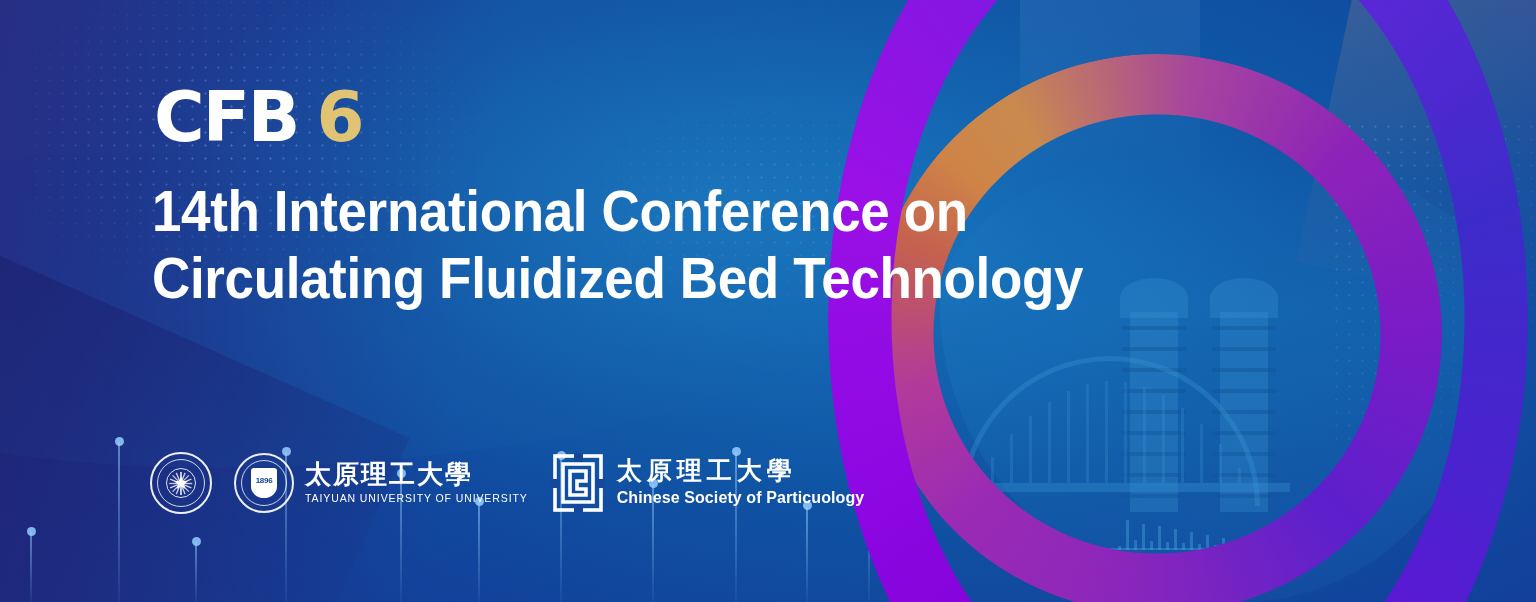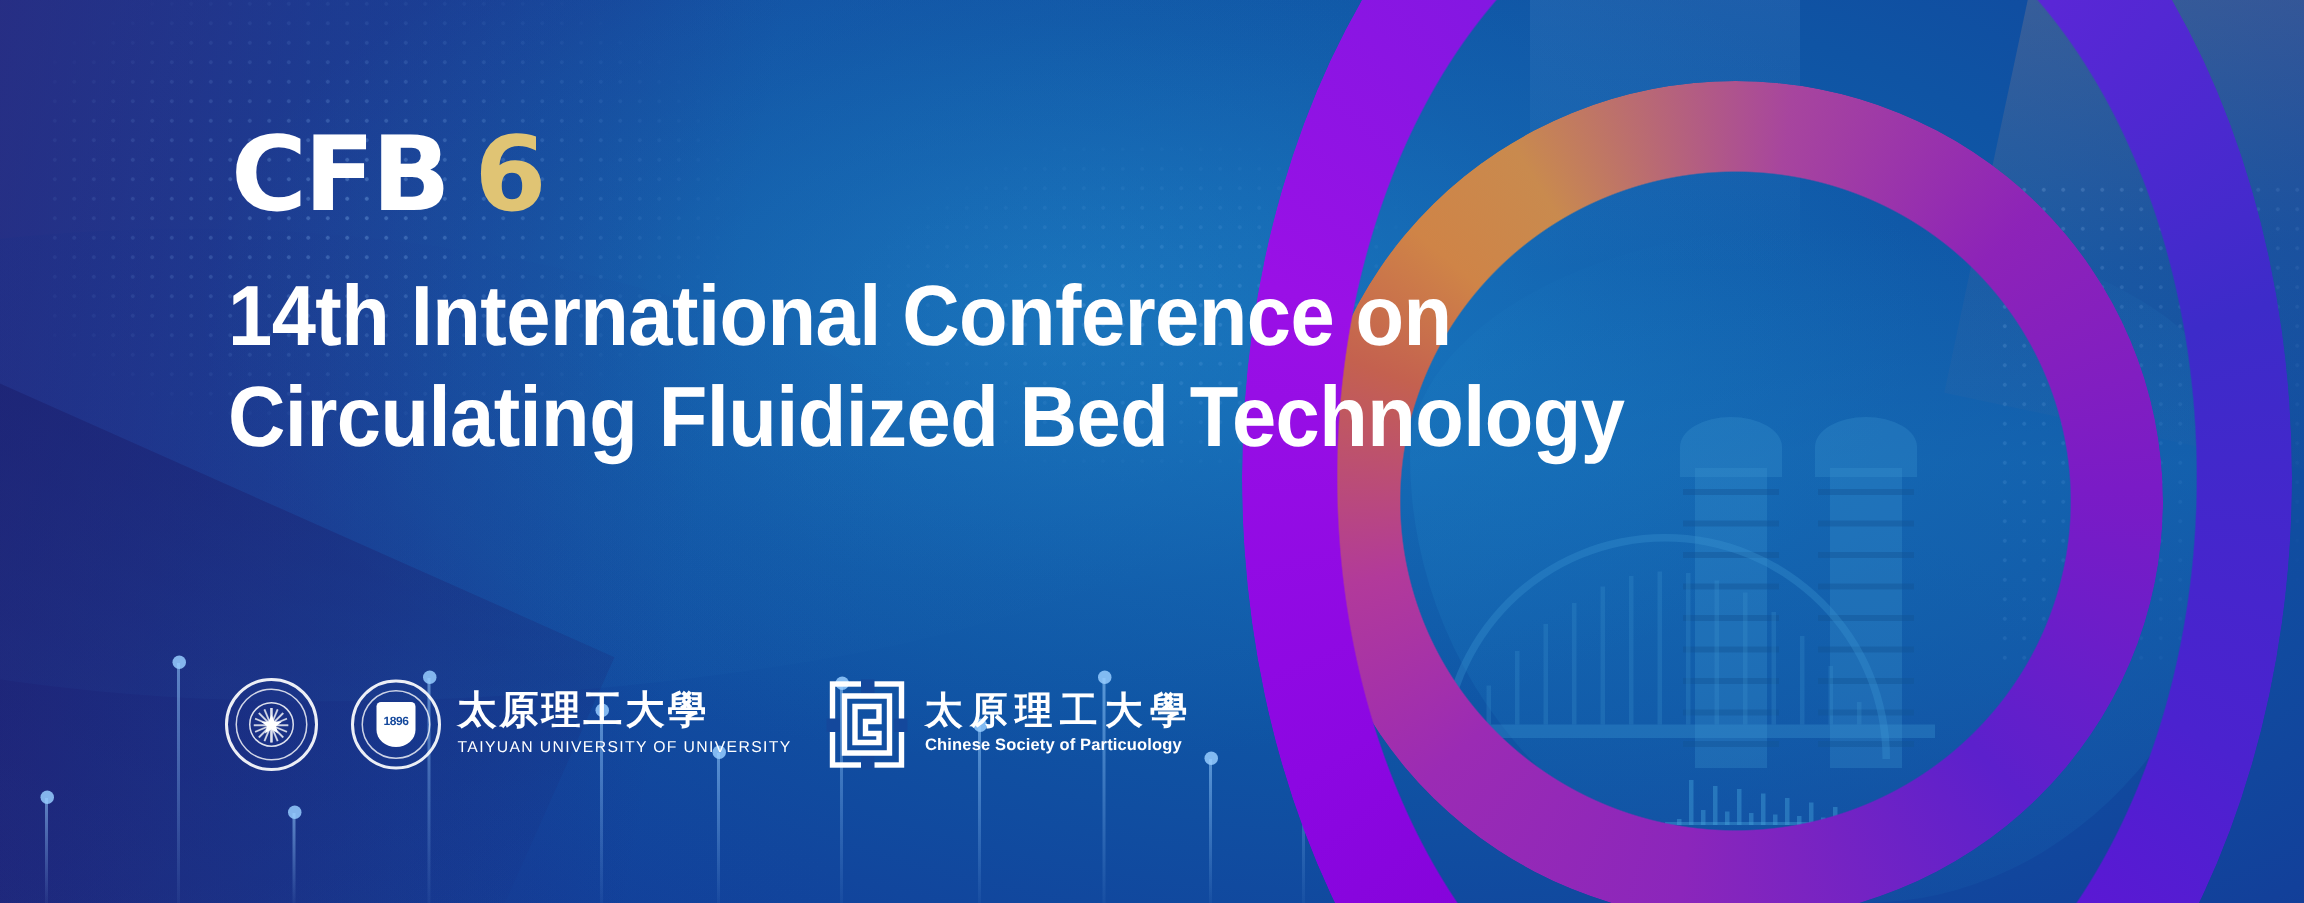--- a/index.html
+++ b/index.html
@@ -234,21 +234,21 @@
   .logo-cn.csp{font-size:25px; letter-spacing:5px;}
   .logo-en{
     font-size:16px; line-height:1.25; white-space:nowrap; margin-top:2px;
     font-family:"Liberation Serif", serif; letter-spacing:.2px;
   }
   .logo-en.caps{
     font-family:"Liberation Sans", sans-serif; font-size:10.5px;
     letter-spacing:.9px; margin-top:4px;
   }
   .logo-en.csp-en{
-    font-family:"Liberation Sans", sans-serif; font-size:11px; font-weight:bold;
+    font-family:"Liberation Sans", sans-serif; font-size:16px; font-weight:bold;
     letter-spacing:.1px; margin-top:4px;
   }
 </style>
 </head>
 <body>
 
 <div id="banner">
 
   <div class="layer veil-left"></div>
   <div class="layer bloom"></div>

